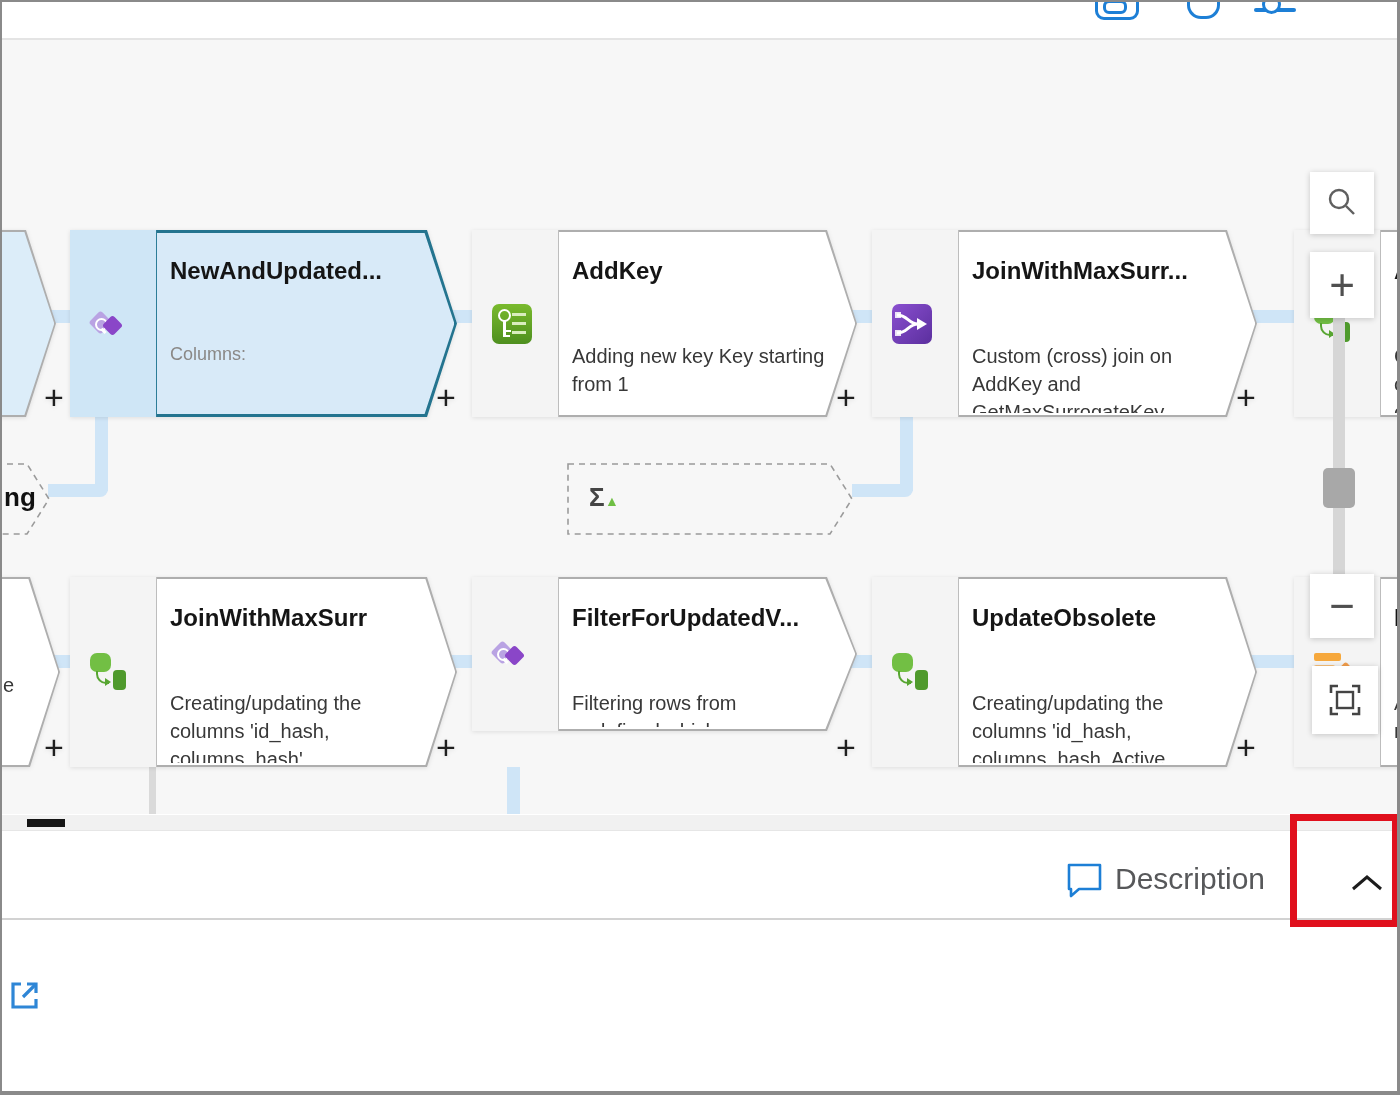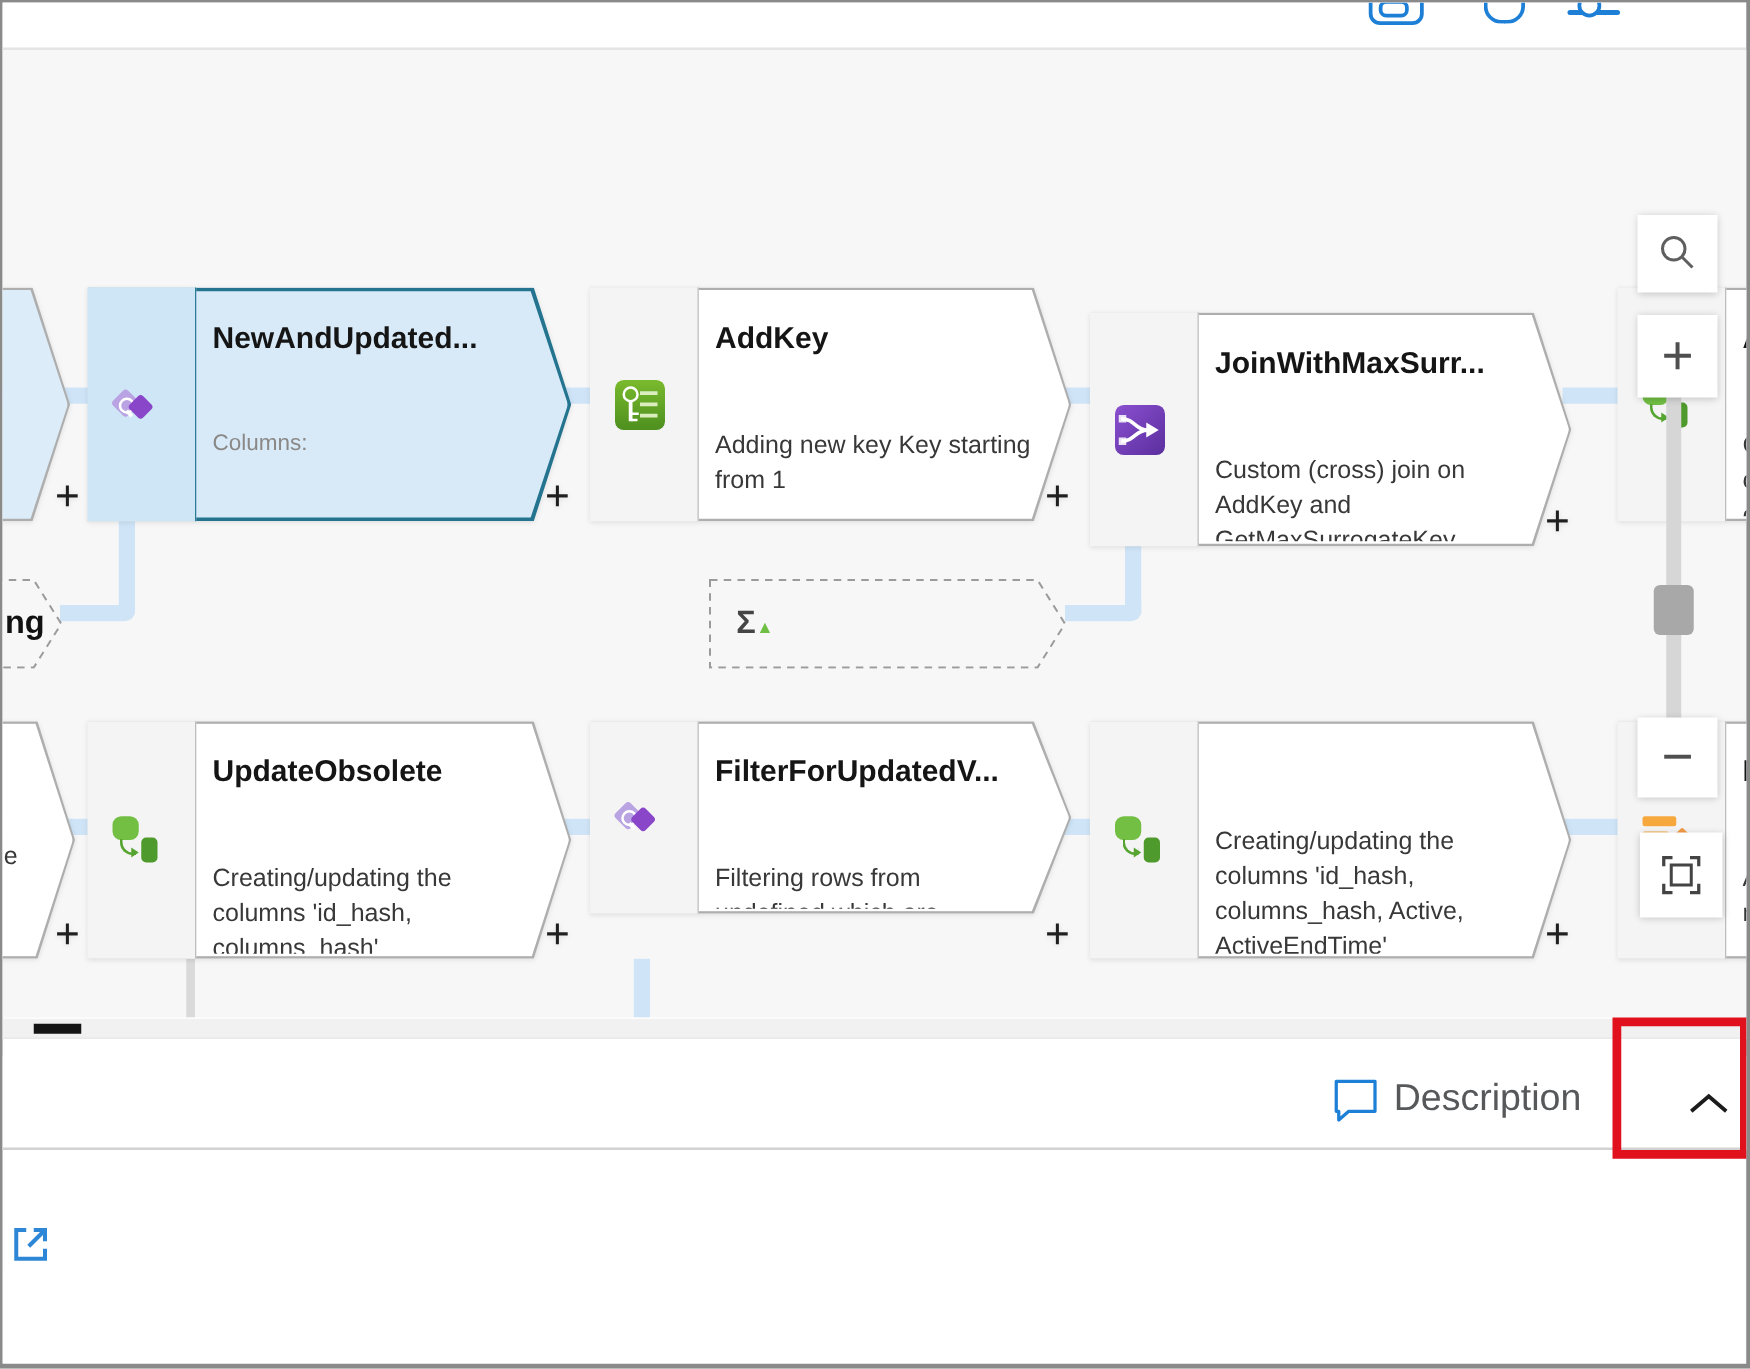--- a/index.html
+++ b/index.html
@@ -182,21 +182,21 @@
           <div class="r2"></div>
           <div class="r3"></div>
       </div>
       <div class="content">
         <div class="n-title">AddKey</div>
         <div class="n-desc">Adding new key Key starting from 1</div>
       </div>
       <span class="plus" style="left:364px;top:150px;">+</span>
     </div>
 
-    <div class="node" style="left:870px;top:190px;width:385px;height:187px;margin-top:20px;">
+    <div class="node" style="left:870px;top:190px;width:385px;height:187px;">
       <div class="shape"></div>
         <div class="fill"></div>
         <div class="strip"></div>
       <div class="nicon ic-join">
         <svg width="40" height="40">
           <path d="M5 11 C16 11,16 20,26 20 M5 29 C16 29,16 20,26 20" stroke="#fff" stroke-width="3" fill="none"></path>
           <polygon points="25,14 35,20 25,26" fill="#fff"></polygon>
           <rect x="3" y="8" width="6" height="6" fill="#fff" opacity="0.85"></rect>
           <rect x="3" y="26" width="6" height="6" fill="#fff" opacity="0.85"></rect>
         </svg>
@@ -238,21 +238,21 @@
       <div class="shape"></div>
         <div class="fill"></div>
         <div class="strip"></div>
       <div class="nicon ic-derived">
         <div class="b1"></div>
           <div class="b2"></div>
           <div class="arr"></div>
           <div class="ah"></div>
       </div>
       <div class="content">
-        <div class="n-title">UpdateObsolete</div>
+        <div class="n-title">JoinWithMaxSurr</div>
         <div class="n-desc">Creating/updating the columns 'id_hash, columns_hash'</div>
       </div>
       <span class="plus" style="left:366px;top:153px;">+</span>
     </div>
 
     <div class="node" style="left:470px;top:537px;width:385px;height:154px;">
       <div class="shape"></div>
         <div class="fill"></div>
         <div class="strip"></div>
       <div class="nicon ic-exists">
@@ -272,20 +272,21 @@
       <div class="shape"></div>
         <div class="fill"></div>
         <div class="strip"></div>
       <div class="nicon ic-derived">
         <div class="b1"></div>
           <div class="b2"></div>
           <div class="arr"></div>
           <div class="ah"></div>
       </div>
       <div class="content">
+        <div class="n-title">UpdateObsolete</div>
         <div class="n-desc">Creating/updating the columns 'id_hash, columns_hash, Active, ActiveEndTime'</div>
       </div>
       <span class="plus" style="left:364px;top:153px;">+</span>
     </div>
 
     <div class="node" style="left:1292px;top:537px;width:390px;height:190px;">
       <div class="shape"></div>
         <div class="fill"></div>
         <div class="strip"></div>
       <div class="nicon ic-alter">

